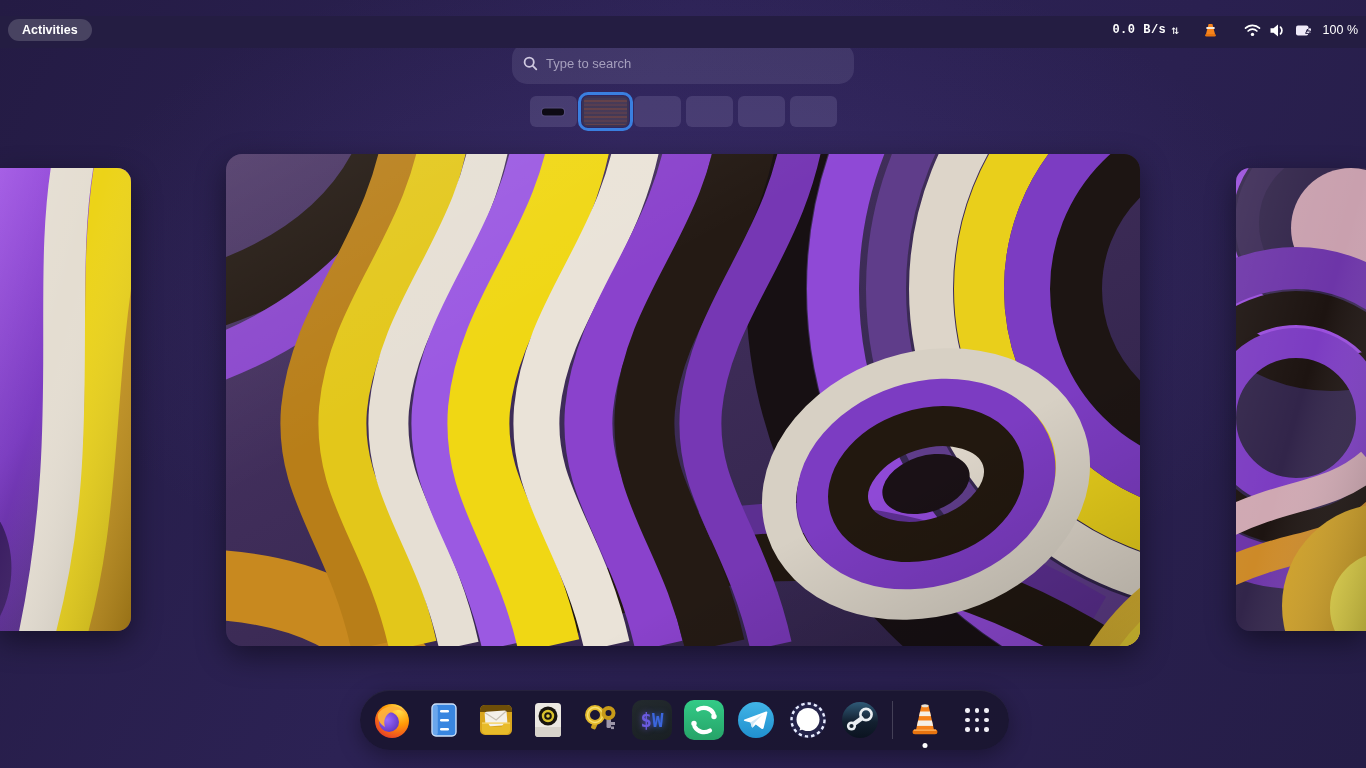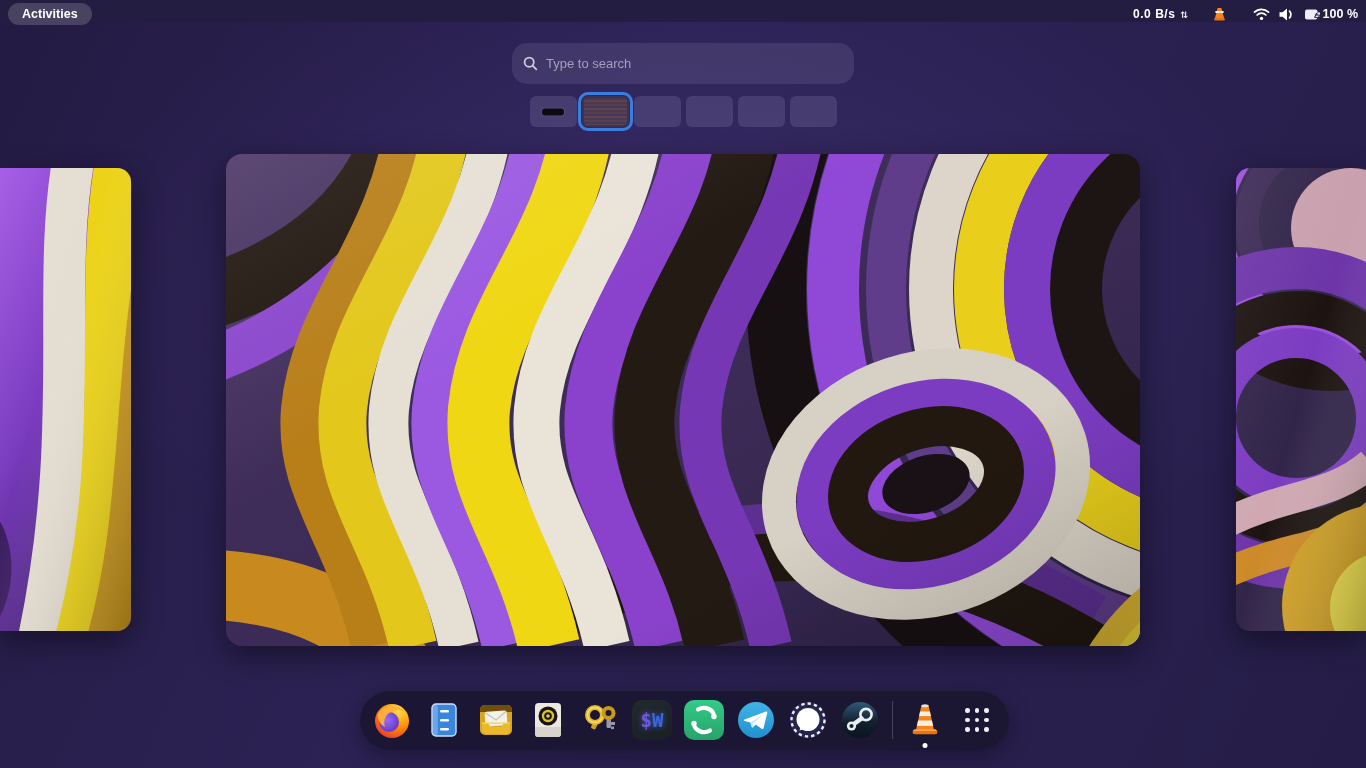--- a/index.html
+++ b/index.html
@@ -7,33 +7,33 @@
   body {
     font-family:"Liberation Sans", sans-serif;
     background:
       radial-gradient(900px 500px at 50% 38%, rgba(90,70,160,.28), rgba(0,0,0,0) 70%),
       linear-gradient(115deg, #241b44 0%, #2c2254 40%, #2a2050 70%, #251d47 100%);
     position:relative;
     color:#fff;
   }
 
   
-  .topbar { position:absolute; top:0; left:0; width:1366px; height:22px;
+  .topbar { position:absolute; top:16px; left:0; width:1366px; height:32px;
     background:#241d42; z-index:40; }
   .activities { position:absolute; left:8px; top:3px; height:22px; padding:0 14px;
     border-radius:999px; background:rgba(255,255,255,.17);
     font-weight:700; font-size:12.5px; line-height:22px; color:#fff; cursor:pointer; }
   .clock { position:absolute; left:50%; top:0; transform:translateX(-50%);
     line-height:28px; font-weight:700; font-size:13px; letter-spacing:.2px; white-space:nowrap; }
   .tray { position:absolute; right:8px; top:0; height:28px; display:flex; align-items:center; }
-  .net { font-family:Liberation Sans, sans-serif; font-size:12px; font-weight:600; letter-spacing:.5px; }
+  .net { font-family:Liberation Mono, monospace; font-size:12px; font-weight:600; letter-spacing:.5px; }
   .net-arrows { font-family:"DejaVu Sans Mono", monospace; font-size:12px; margin-left:5px; }
   .tray svg { display:block; }
   .tray .gap-l { margin-left:13px; }
-  .batt-label { font-weight:700; font-size:12.5px; margin-left:1px; }
+  .batt-label { font-weight:400; font-size:12.5px; margin-left:10px; }
 
   
   .search { position:absolute; top:43px; left:512px; width:342px; height:41px;
     border-radius:15px; background:rgba(227,222,252,.10);
     display:flex; align-items:center; padding:0 11px; z-index:30; }
   .search input { flex:1; background:transparent; border:none; outline:none;
     color:#e4e0f2; font-family:"Liberation Sans", sans-serif; font-size:13px; margin-left:8px; }
   .search input::placeholder { color:#a59fbd; }
 
   

